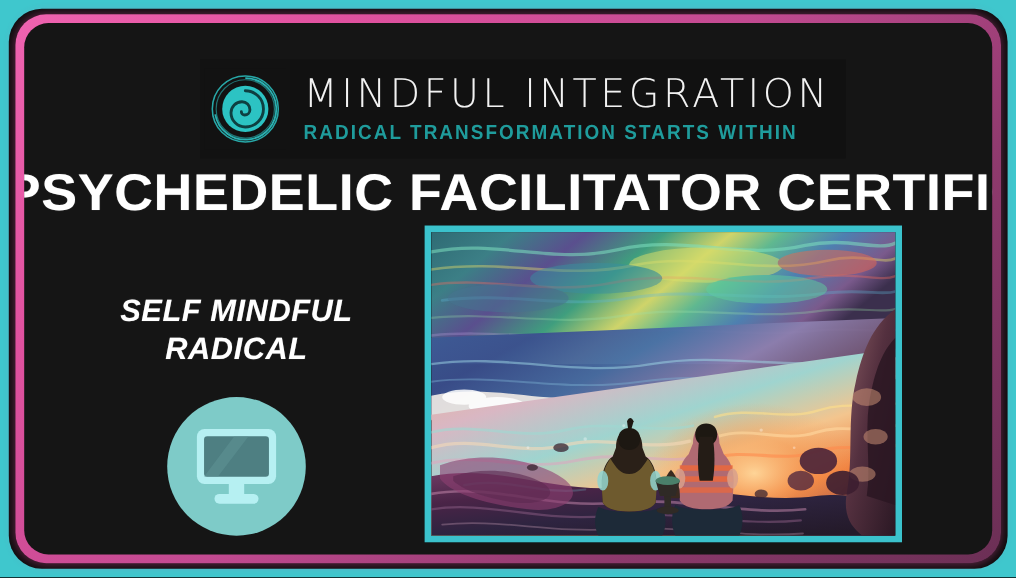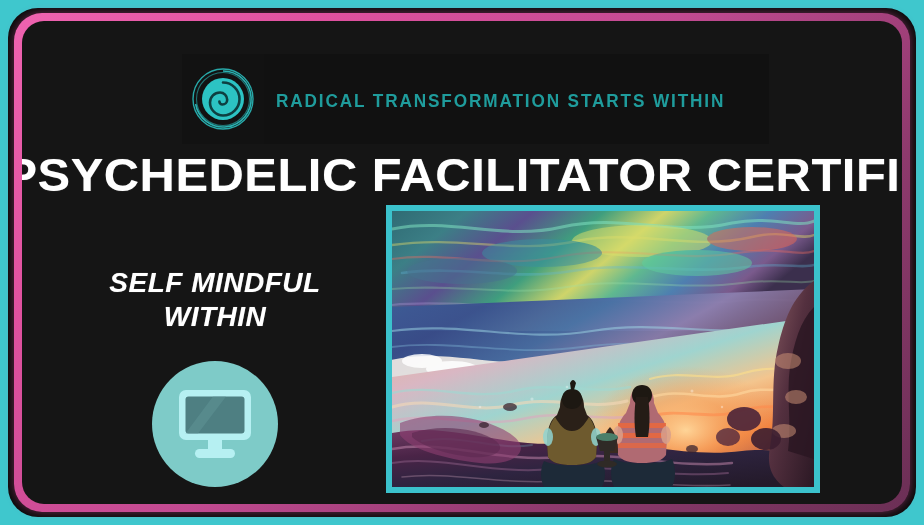--- a/index.html
+++ b/index.html
@@ -125,29 +125,30 @@
                    A16.5 16.5 0 0 1 53.5 37
                    A16.5 16.5 0 0 1 37 53.5
                    A13 13 0 0 1 24 40.5
                    A10 10 0 0 1 34 30.5
                    A7.2 7.2 0 0 1 41.2 37.7
                    A4.8 4.8 0 0 1 36.4 42.5
                    A3 3 0 0 1 33.4 39.5" fill="none" stroke="#0e3f41" stroke-width="2.6" stroke-linecap="round"></path>
         </svg>
       </div>
       <div class="logo-text">
+        <div class="brand-name">MINDFUL INTEGRATION</div>
         <div class="brand-tag">RADICAL TRANSFORMATION STARTS WITHIN</div>
       </div>
     </div>
 
     <div class="main-title">PSYCHEDELIC FACILITATOR CERTIFICATION</div>
 
     <div class="left-col">
       <div class="mode-line">SELF MINDFUL</div>
-      <div class="mode-line">WITHIN</div>
+      <div class="mode-line">RADICAL</div>
       <div class="mode-icon-wrap">
         <div class="mode-circle">
           <svg width="84" height="76" viewBox="0 0 84 76" aria-hidden="true">
             <rect x="6" y="4" width="72" height="50" rx="7" fill="#B6F0F2"></rect>
             <rect x="12.5" y="10.5" width="59" height="37" rx="3" fill="#4E7F82"></rect>
             <path d="M12.5 47.5 L40 10.5 L53 10.5 L25 47.5 Z" fill="#5E9396" opacity="0.55"></path>
             <rect x="35" y="54" width="14" height="10" fill="#B6F0F2"></rect>
             <rect x="22" y="63" width="40" height="9" rx="4.5" fill="#B6F0F2"></rect>
           </svg>
         </div>

